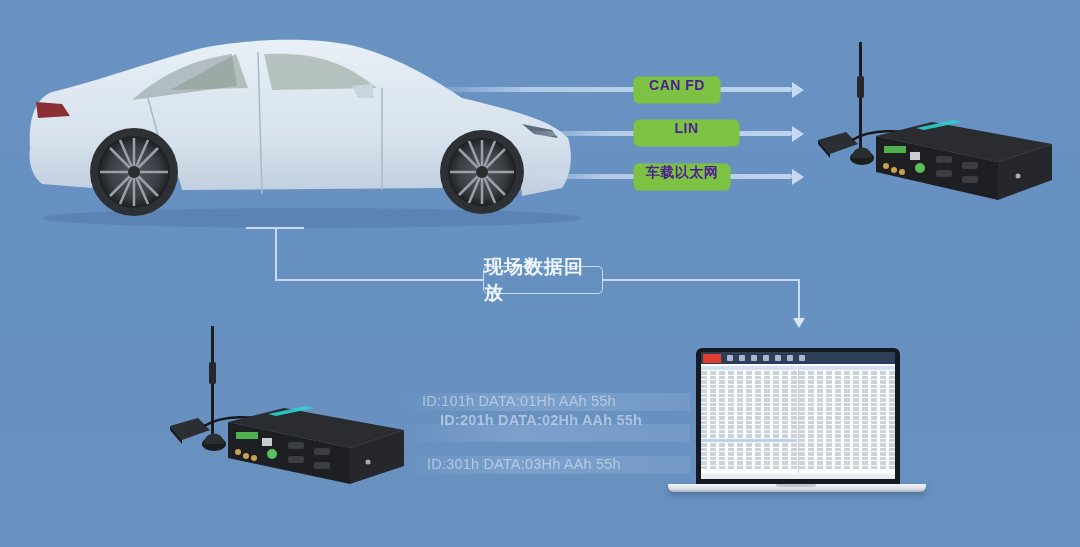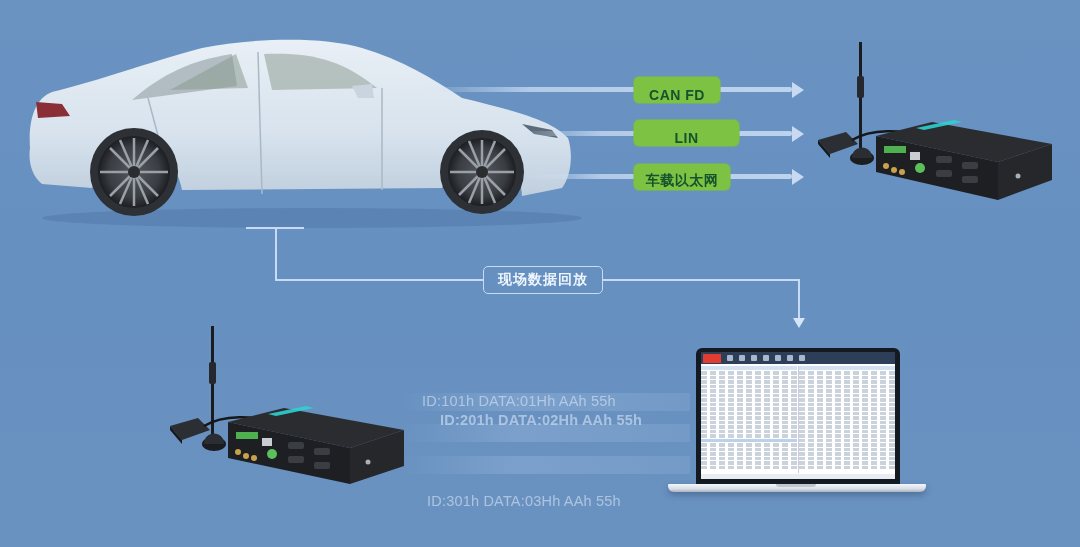--- a/index.html
+++ b/index.html
@@ -18,31 +18,31 @@
     position:absolute; height:5px; background: linear-gradient(90deg, rgba(200,220,245,0.0) 0%, rgba(205,222,245,0.75) 30%, rgba(205,222,245,0.85) 100%);
     border-radius:2px;
   }
   .flow-head {
     position:absolute; width:0; height:0;
     border-top:8px solid transparent; border-bottom:8px solid transparent;
     border-left:12px solid rgba(210,226,246,0.9);
   }
   .tag {
     position:absolute; height:26px; border-radius:5px; background:#7dc242;
-    color:#14532d; font-weight:bold; font-size:14px; letter-spacing:0.5px;
-    display:flex; align-items:flex-end; justify-content:center;
+    color:#4c1d95; font-weight:bold; font-size:14px; letter-spacing:0.5px;
+    display:flex; align-items:flex-start; justify-content:center;
     box-shadow:0 0 0 1px rgba(120,190,60,0.6);
   }
 
   
   .conn { position:absolute; background:#c7dcf4; }
   .replay-label {
     position:absolute; left:483px; top:266px; width:120px; height:28px;
     border:1.5px solid #c7dcf4; border-radius:5px; box-sizing:border-box;
-    color:#eef5fd; font-size:14px; font-weight:bold; letter-spacing:1px;
+    color:#eef5fd; font-size:19px; font-weight:bold; letter-spacing:1px;
     display:flex; align-items:center; justify-content:center; background:#6690c0;
   }
   .down-arrow {
     position:absolute; left:793px; top:318px; width:0; height:0;
     border-left:6px solid transparent; border-right:6px solid transparent;
     border-top:10px solid #d6e6f8;
   }
 
   
   .stream {
@@ -227,21 +227,21 @@
   <rect x="126" y="134" width="16" height="7" rx="2" fill="#3a3d42"></rect>
   <rect x="152" y="140" width="16" height="7" rx="2" fill="#3a3d42"></rect>
   <circle cx="206" cy="140" r="2.5" fill="#aab0b8"></circle>
 </svg>
 
 <div class="stream-band" style="left:400px; top:393px; width:290px;"></div>
 <div class="stream" style="left:422px; top:393px;">ID:101h DATA:01Hh AAh 55h</div>
 <div class="stream-band" style="left:400px; top:424px; width:290px;"></div>
 <div class="stream" style="left:440px; top:412px;font-weight:bold;">ID:201h DATA:02Hh AAh 55h</div>
 <div class="stream-band" style="left:400px; top:456px; width:290px;"></div>
-<div class="stream" style="left:427px; top:456px;margin-top:37px;">ID:301h DATA:03Hh AAh 55h</div>
+<div class="stream" style="left:427px; top:456px;">ID:301h DATA:03Hh AAh 55h</div>
 
 <div class="laptop-screen">
   <div class="screen-inner">
     <div class="app-toolbar">
       <div class="app-logo"></div>
       <div class="tb-icon"></div>
       <div class="tb-icon"></div>
       <div class="tb-icon"></div>
       <div class="tb-icon"></div>
       <div class="tb-icon"></div>

